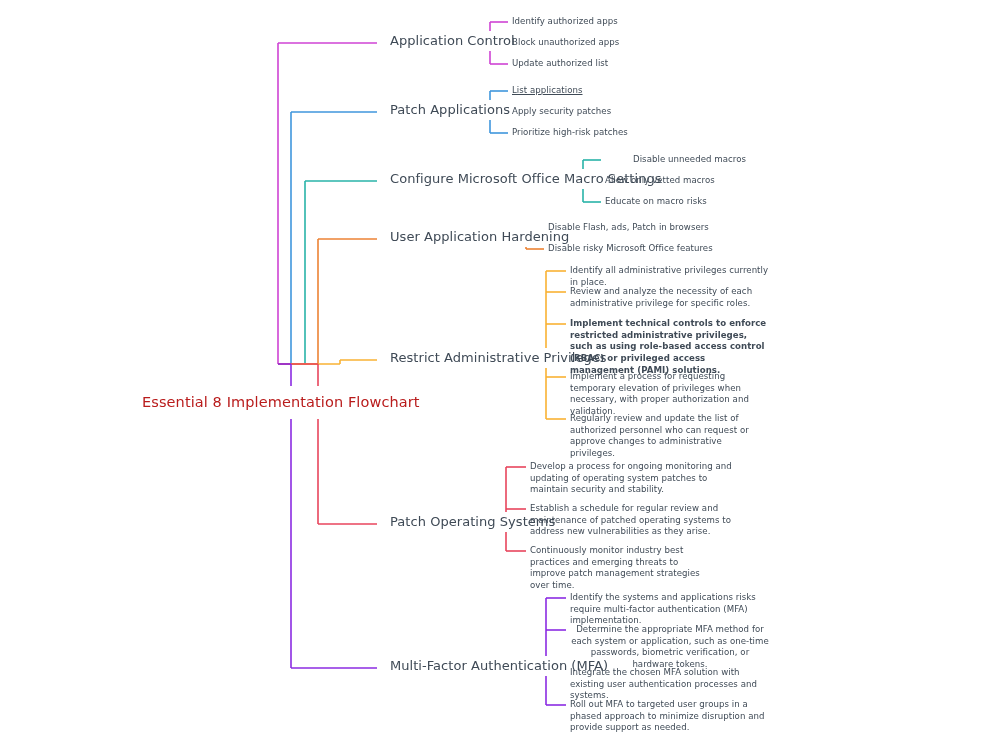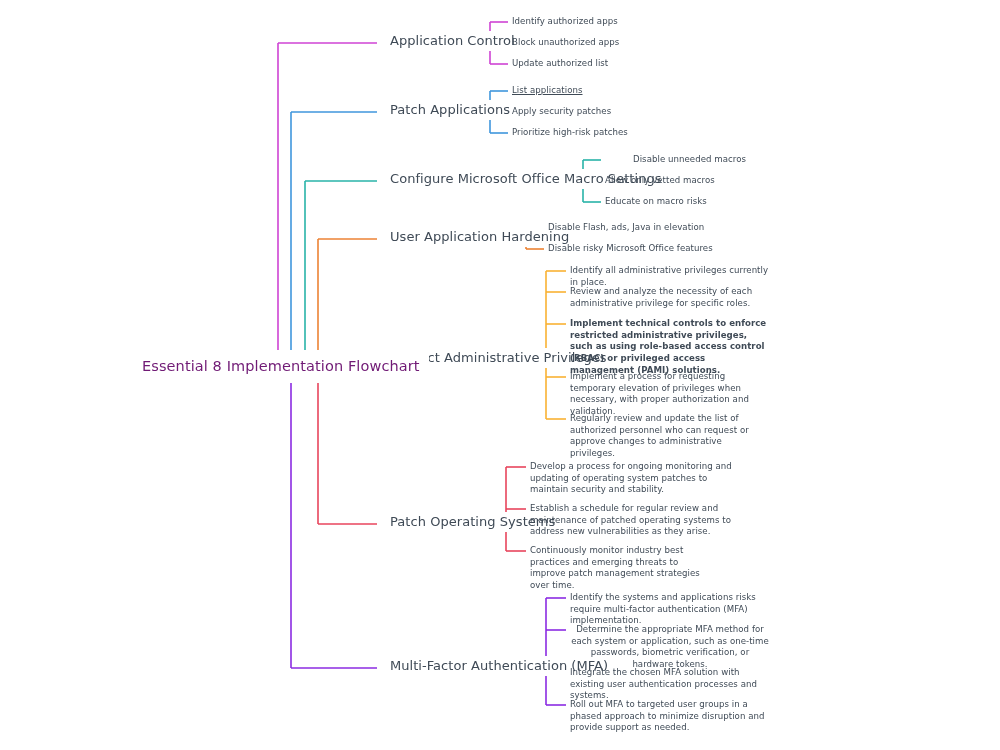--- a/index.html
+++ b/index.html
@@ -29,22 +29,23 @@
     position: absolute;
     color: #3f4a56;
     white-space: nowrap;
     line-height: 1.25;
   }
   .root-node {
     background: #ffffff;
     font-size: 14.5px;
     letter-spacing: 0.1px;
     padding: 7px 9px 8px 9px;
-    color: #701a75;
+    color: #b91c1c;
     z-index: 5;
+    margin-top: 36px;
   }
   .branch-node {
     font-size: 13px;
     letter-spacing: 0.05px;
     background: #ffffff;
     padding: 2px 3px;
     z-index: 4;
   }
   .leaf-node {
     font-size: 8.6px;
@@ -128,21 +129,21 @@
     <div class="node leaf-node" style="left: 512px; top: 58px; white-space: nowrap;">Update authorized list</div>
     <div class="node branch-node" style="left: 387px; top: 100px;">Patch Applications</div>
     <div class="node leaf-node" style="left: 512px; top: 85px; white-space: nowrap; text-decoration: underline;">List applications</div>
     <div class="node leaf-node" style="left: 512px; top: 106px; white-space: nowrap;">Apply security patches</div>
     <div class="node leaf-node" style="left: 512px; top: 127px; white-space: nowrap;">Prioritize high-risk patches</div>
     <div class="node branch-node" style="left: 387px; top: 169px;">Configure Microsoft Office Macro Settings</div>
     <div class="node leaf-node" style="left: 605px; top: 154px; white-space: nowrap; padding-left: 28px;">Disable unneeded macros</div>
     <div class="node leaf-node" style="left: 605px; top: 175px; white-space: nowrap;">Allow only vetted macros</div>
     <div class="node leaf-node" style="left: 605px; top: 196px; white-space: nowrap;">Educate on macro risks</div>
     <div class="node branch-node" style="left: 387px; top: 227px;">User Application Hardening</div>
-    <div class="node leaf-node" style="left: 548px; top: 222px; white-space: nowrap;">Disable Flash, ads, Java in elevation</div>
+    <div class="node leaf-node" style="left: 548px; top: 222px; white-space: nowrap;">Disable Flash, ads, Patch in browsers</div>
     <div class="node leaf-node" style="left: 548px; top: 243px; white-space: nowrap;">Disable risky Microsoft Office features</div>
     <div class="node branch-node" style="left: 387px; top: 348px;">Restrict Administrative Privileges</div>
     <div class="node leaf-node wrapped" style="left: 570px; top: 265px; width: 205px;">Identify all administrative privileges currently in place.</div>
     <div class="node leaf-node wrapped" style="left: 570px; top: 286px; width: 200px;">Review and analyze the necessity of each administrative privilege for specific roles.</div>
     <div class="node leaf-node wrapped" style="left: 570px; top: 318px; width: 200px; font-weight: bold;">Implement technical controls to enforce restricted administrative privileges, such as using role-based access control (RBAC) or privileged access management (PAMI) solutions.</div>
     <div class="node leaf-node wrapped" style="left: 570px; top: 371px; width: 202px;">Implement a process for requesting temporary elevation of privileges when necessary, with proper authorization and validation.</div>
     <div class="node leaf-node wrapped" style="left: 570px; top: 413px; width: 198px;">Regularly review and update the list of authorized personnel who can request or approve changes to administrative privileges.</div>
     <div class="node branch-node" style="left: 387px; top: 512px;">Patch Operating Systems</div>
     <div class="node leaf-node wrapped" style="left: 530px; top: 461px; width: 212px;">Develop a process for ongoing monitoring and updating of operating system patches to maintain security and stability.</div>
     <div class="node leaf-node wrapped" style="left: 530px; top: 503px; width: 212px;">Establish a schedule for regular review and maintenance of patched operating systems to address new vulnerabilities as they arise.</div>

